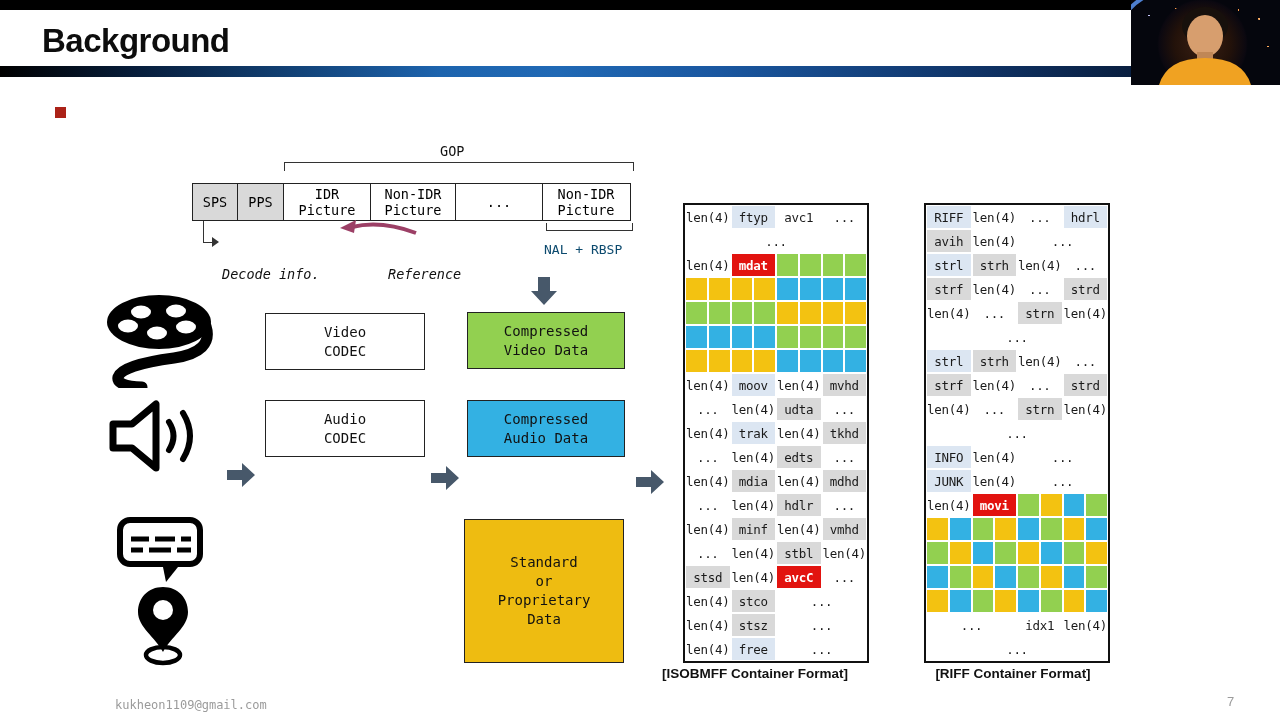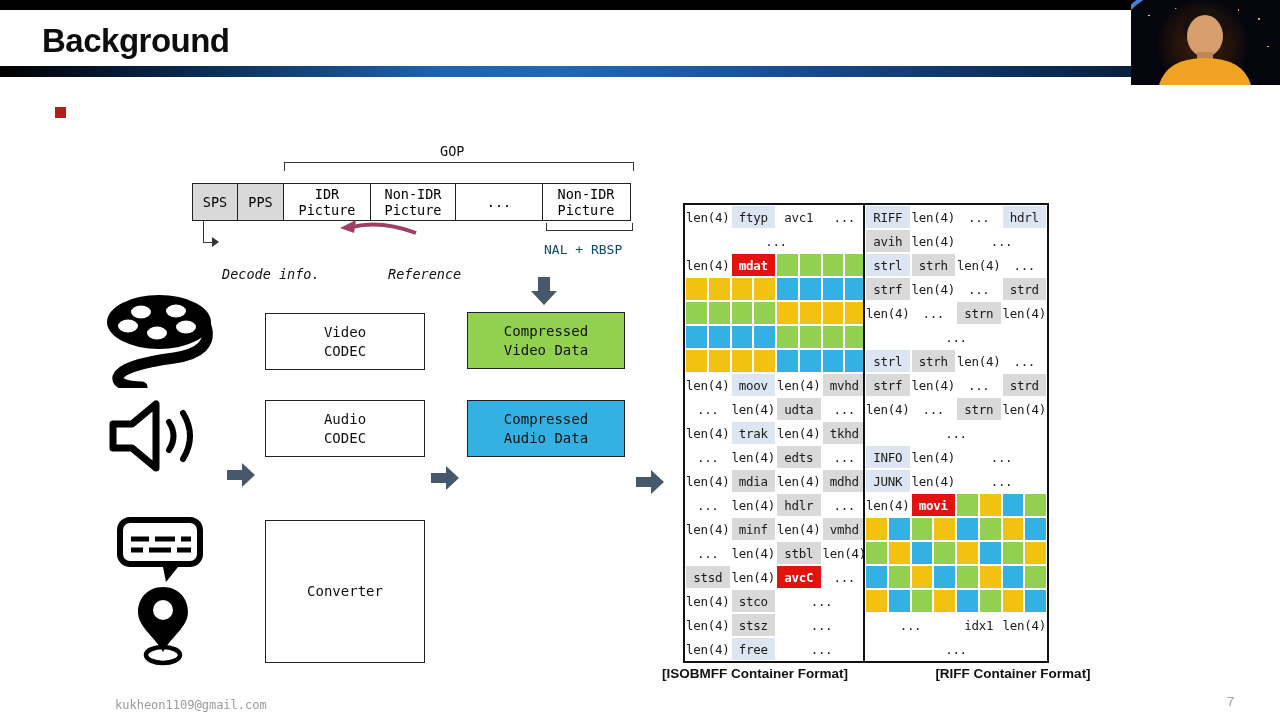--- a/index.html
+++ b/index.html
@@ -45,21 +45,21 @@
   .fb-video{left:265px;top:313px;width:160px;height:57px;}
   .fb-audio{left:265px;top:400px;width:160px;height:57px;}
   .fb-conv{left:265px;top:520px;width:160px;height:143px;}
   .fb-cvideo{left:467px;top:312px;width:158px;height:57px;background:#92d050;}
   .fb-caudio{left:467px;top:400px;width:158px;height:57px;background:#33b1e3;}
   .fb-std{left:464px;top:519px;width:160px;height:144px;background:#eebc11;}
 
   
   .fmt-table{box-sizing:border-box;width:186px;border:2px solid #111;background:#fff;top:203px;}
   .fmt-isobmff{left:683px;}
-  .fmt-riff{left:863px;}
+  .fmt-riff{left:924px;}
   .trow{display:flex;height:24px;}
   .tcell{box-sizing:border-box;border:1px solid #fff;display:flex;align-items:center;justify-content:center;
     font-family:"DejaVu Sans Mono","Liberation Mono",monospace;font-size:12.5px;letter-spacing:-.3px;color:#1a1a1a;
     overflow:hidden;white-space:nowrap;}
   .bg-w{background:#fff;}
   .bg-hb{background:#dce6f2;}
   .bg-gy{background:#d9d9d9;}
   .bg-rd{background:#e2130f;color:#fff;font-weight:bold;}
   .bg-g{background:#92d050;}
   .bg-y{background:#f3c211;}
@@ -146,25 +146,28 @@
   <svg class="abs" style="left:134px;top:584px" width="58" height="82" viewBox="0 0 58 82">
     <path d="M29,3 C14,3 4,14 4,28 C4,43 21,53 29,68 C37,53 54,43 54,28 C54,14 44,3 29,3 Z" fill="#000"></path>
     <circle cx="29" cy="26" r="10" fill="#fff"></circle>
     <ellipse cx="29" cy="71" rx="17" ry="8" fill="none" stroke="#000" stroke-width="4.5"></ellipse>
   </svg>
 
   <div class="abs flow-box fb-video mono">Video
 CODEC</div>
   <div class="abs flow-box fb-audio mono">Audio
 CODEC</div>
-  <div class="abs flow-box fb-conv mono">Converter</div>
   <div class="abs flow-box fb-cvideo mono">Compressed
 Video Data</div>
   <div class="abs flow-box fb-caudio mono">Compressed
 Audio Data</div>
+  <div class="abs flow-box fb-std mono">Standard
+or
+Proprietary
+Data</div>
 
   <svg class="abs" style="left:227px;top:463px" width="28" height="24" viewBox="0 0 28 24">
     <polygon points="0,7 15,7 15,0 28,12 15,24 15,17 0,17" fill="#47586a"></polygon>
   </svg>
   <svg class="abs" style="left:431px;top:466px" width="28" height="24" viewBox="0 0 28 24">
     <polygon points="0,7 15,7 15,0 28,12 15,24 15,17 0,17" fill="#47586a"></polygon>
   </svg>
   <svg class="abs" style="left:636px;top:470px" width="28" height="24" viewBox="0 0 28 24">
     <polygon points="0,7 15,7 15,0 28,12 15,24 15,17 0,17" fill="#47586a"></polygon>
   </svg>

